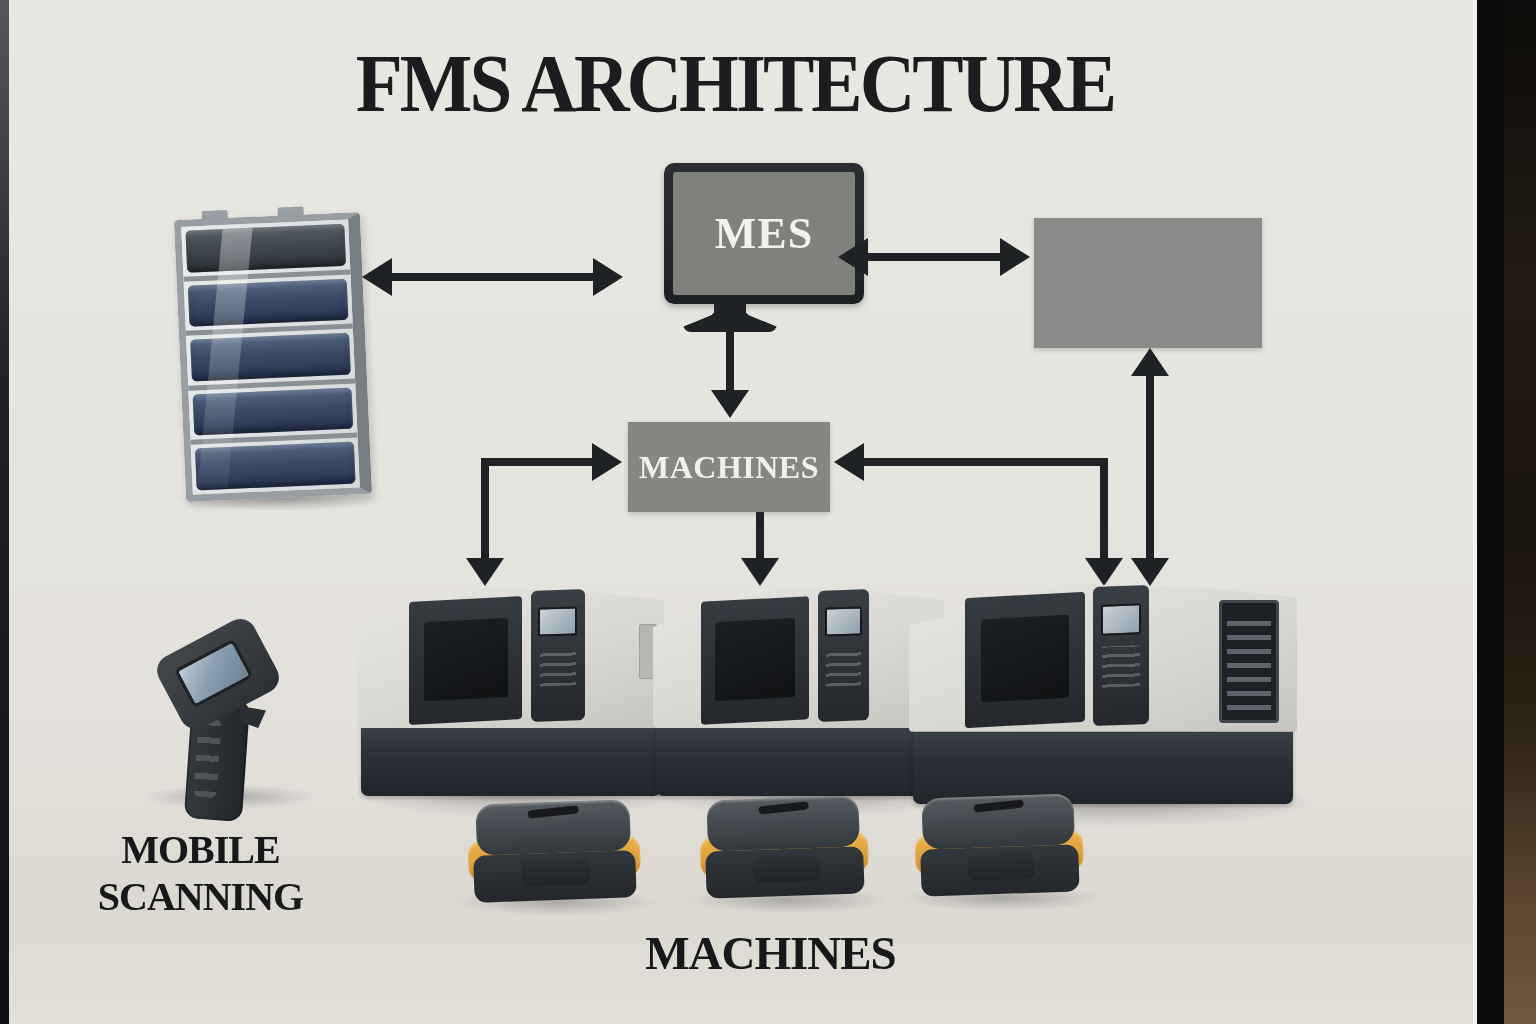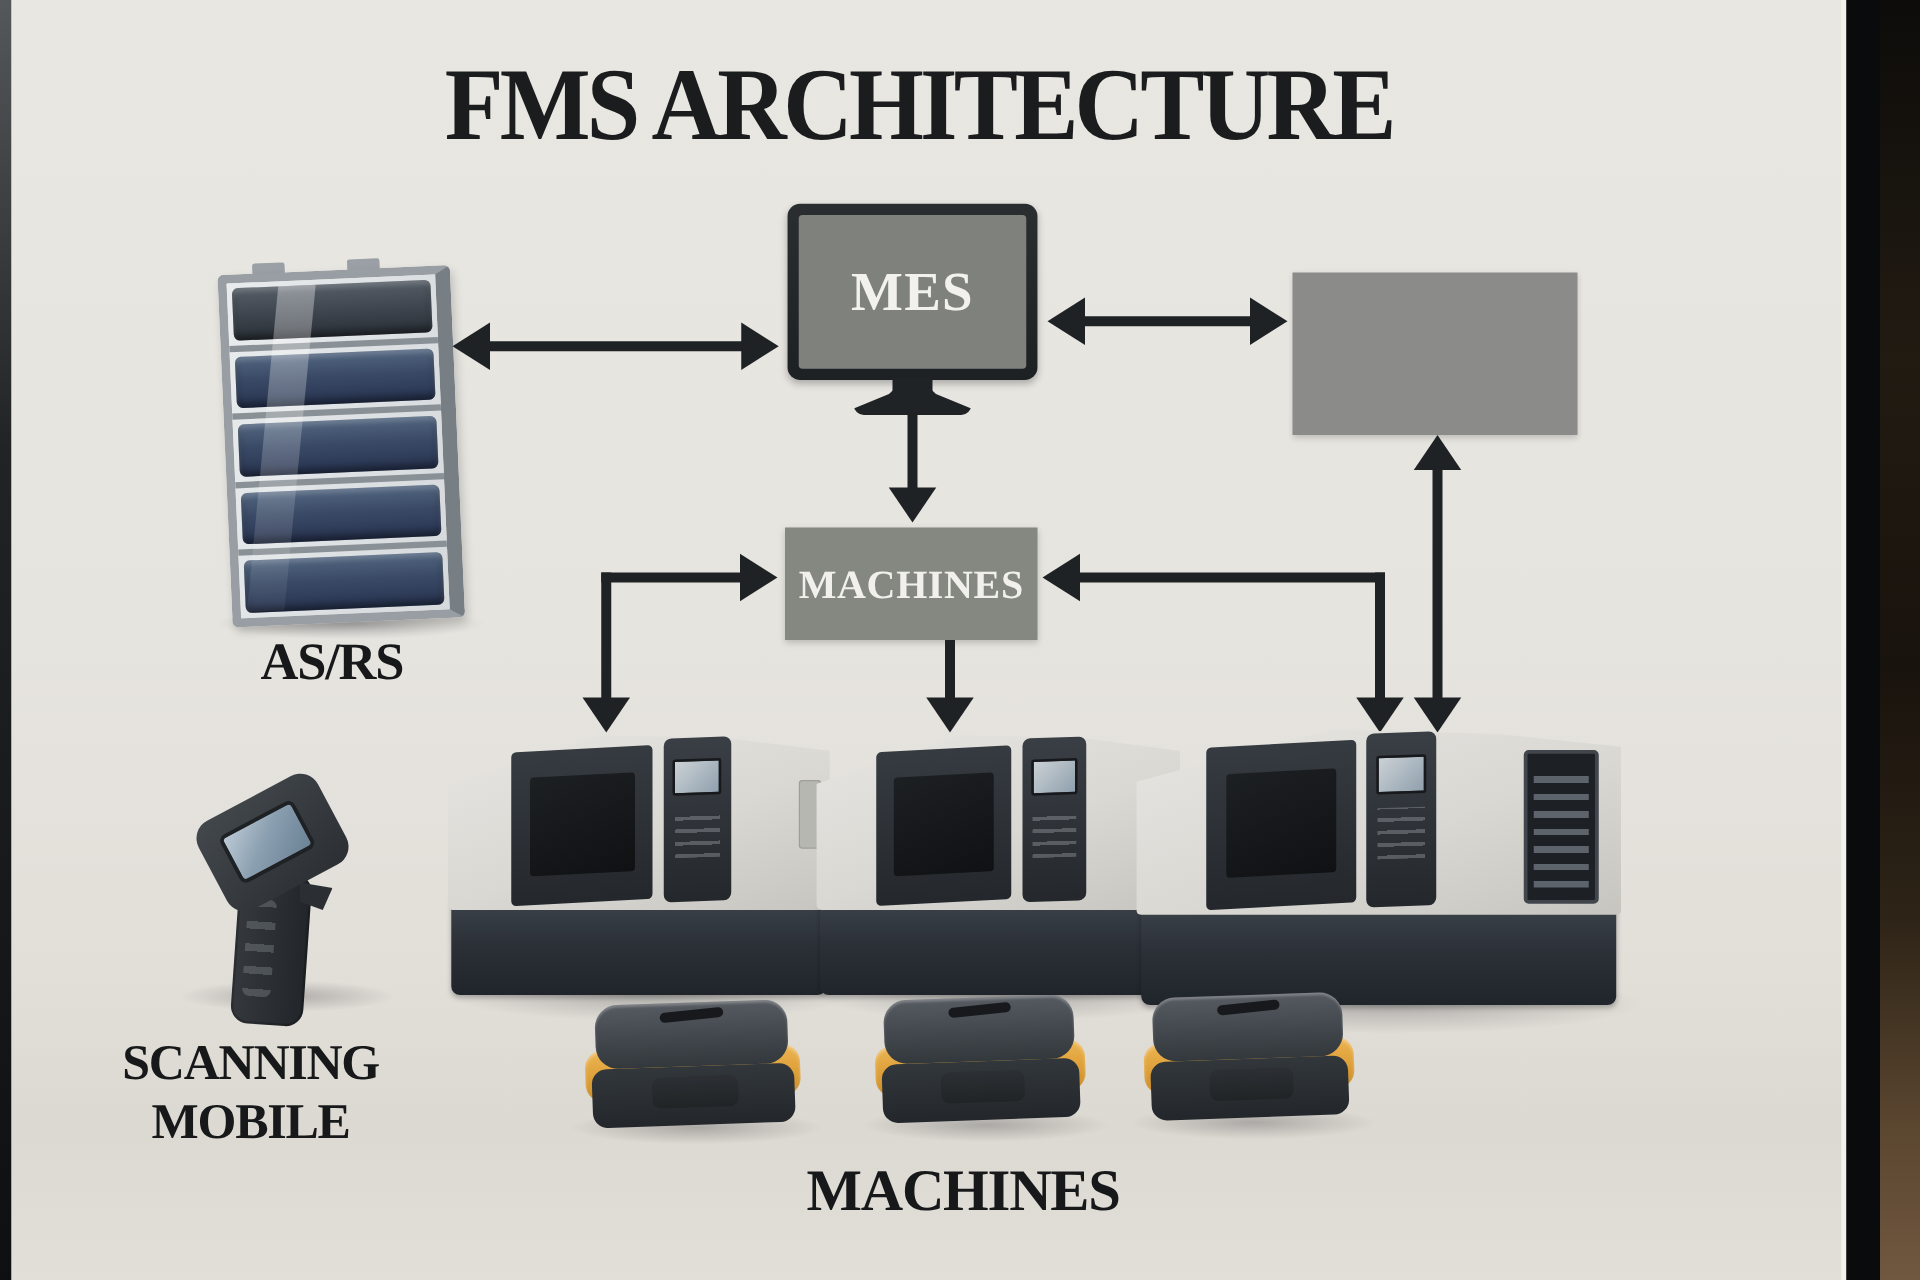--- a/index.html
+++ b/index.html
@@ -32,21 +32,21 @@
   .gbox { position:absolute; color:#f1f0ed; font-weight:700; text-align:center; }
   .box-erp { left:1034px; top:218px; width:228px; height:130px; background:#8b8b89;
     box-shadow:0 2px 5px rgba(0,0,0,.18); }
   .box-erp .l1 { margin-top:14px; font-size:40px; letter-spacing:1px; }
   .box-erp .l2 { margin-top:6px; font-size:33px; letter-spacing:0.5px; }
   .box-machines { left:628px; top:422px; width:202px; height:90px; background:#858781;
     box-shadow:0 2px 5px rgba(0,0,0,.18); display:flex; align-items:center; justify-content:center;
     font-size:32px; letter-spacing:0.5px; }
 
   
-  .monitor { position:absolute; left:630px; top:163px; width:200px; height:141px;
+  .monitor { position:absolute; left:664px; top:163px; width:200px; height:141px;
     background:linear-gradient(180deg,#2b2e31,#1e2124); border-radius:10px; padding:9px;
     box-shadow:0 3px 6px rgba(0,0,0,.25); }
   .monitor .scr { width:100%; height:100%; background:#7f817d; border-radius:3px;
     display:flex; align-items:center; justify-content:center;
     color:#f2f1ee; font-size:44px; font-weight:700; letter-spacing:1px; }
   .mon-neck { position:absolute; left:714px; top:302px; width:32px; height:12px; background:#202326; }
   .mon-foot { position:absolute; left:683px; top:308px; width:94px; height:24px; background:#202326;
     clip-path:polygon(38% 0,62% 0,70% 30%,100% 78%,100% 100%,0 100%,0 78%,30% 30%); border-radius:0 0 8px 8px; }
 
   
@@ -164,21 +164,20 @@
         </div>
       <div class="rack-row">
           <div class="bin"></div>
         </div>
       <div class="rack-row">
           <div class="bin"></div>
         </div>
     </div>
     <div class="rack-shine"></div>
   </div>
-  <div class="caption cap-asrs">AS/RS</div>
 
   <div class="monitor">
     <div class="scr">MES</div>
   </div>
   <div class="mon-neck"></div>
   <div class="mon-foot"></div>
 
   <div class="gbox box-erp">
   </div>
 
@@ -295,22 +294,22 @@
   <div class="scanner">
     <div class="sc-handle">
         <div class="sc-ridges"></div>
       </div>
     <div class="sc-trigger"></div>
     <div class="sc-head">
         <div class="sc-screen"></div>
       </div>
   </div>
   <div class="caption cap-mobile">
+    <div>MOBILE</div>
     <div>SCANNING</div>
-    <div>MOBILE</div>
   </div>
 
   <div class="caption cap-machines-bottom">MACHINES</div>
 
   <div class="edge-left"></div>
   <div class="edge-right-light"></div>
   <div class="edge-right-black"></div>
   <div class="edge-right-brown"></div>
 
 </div>

